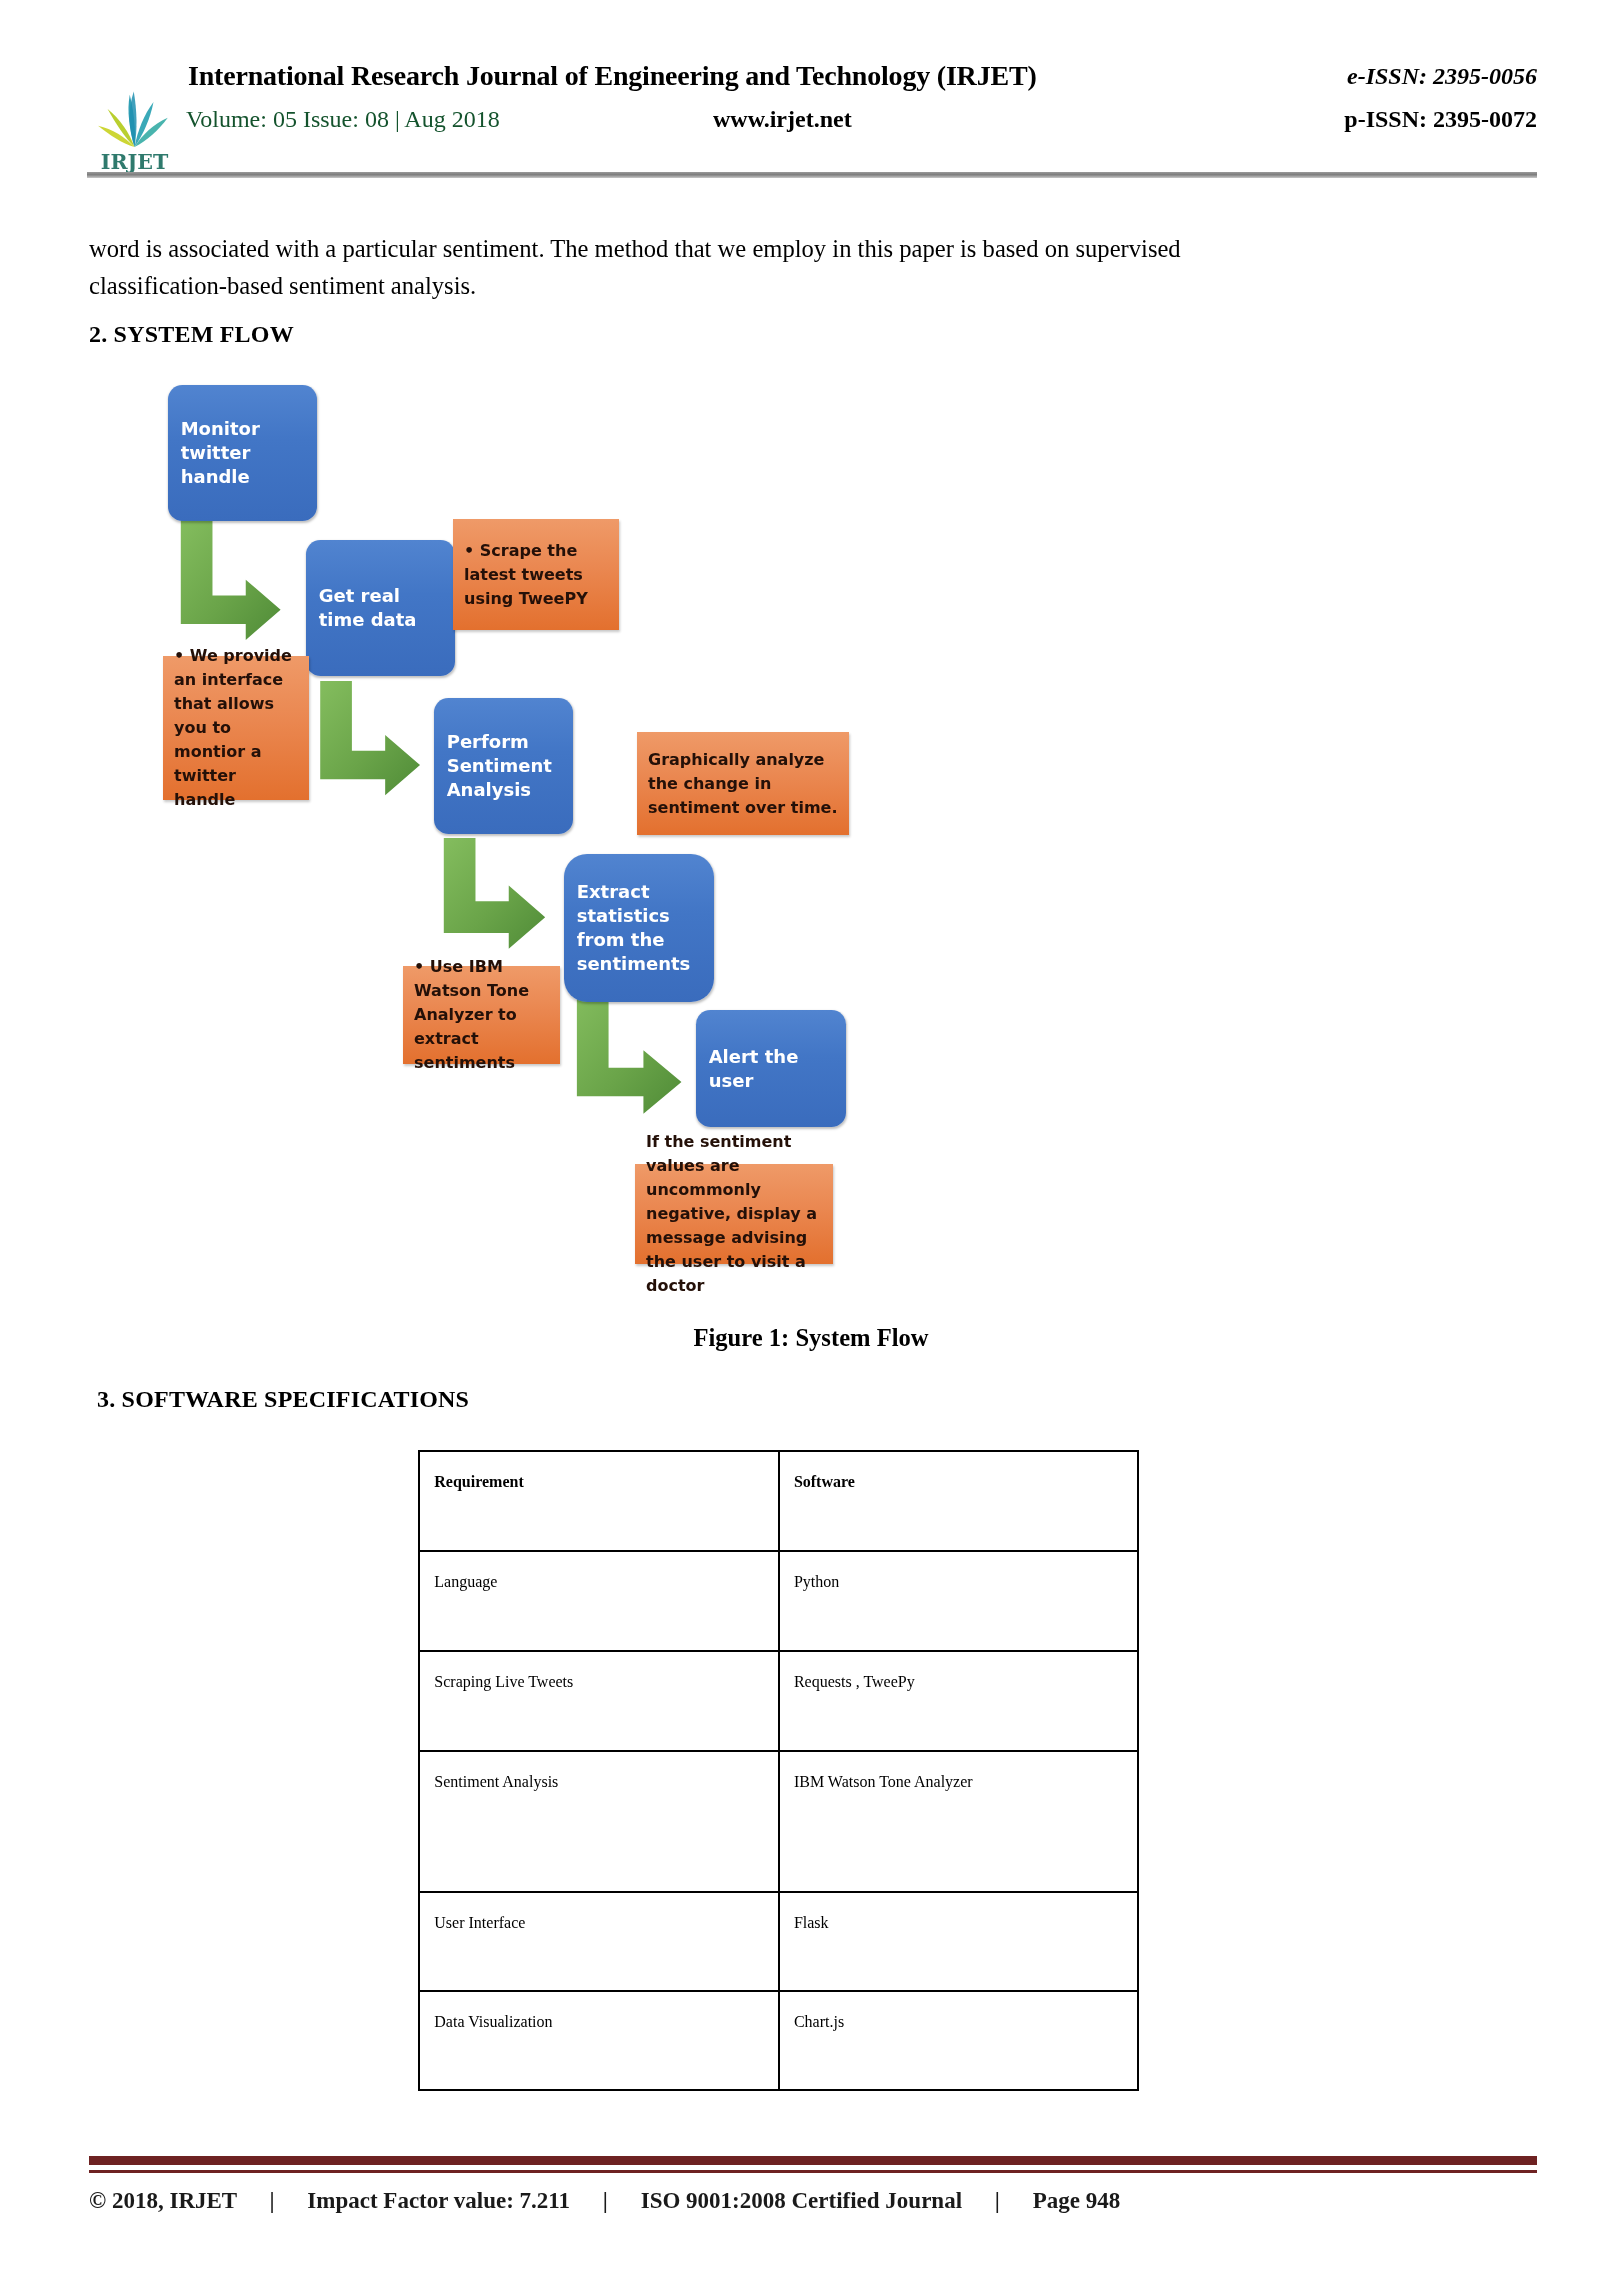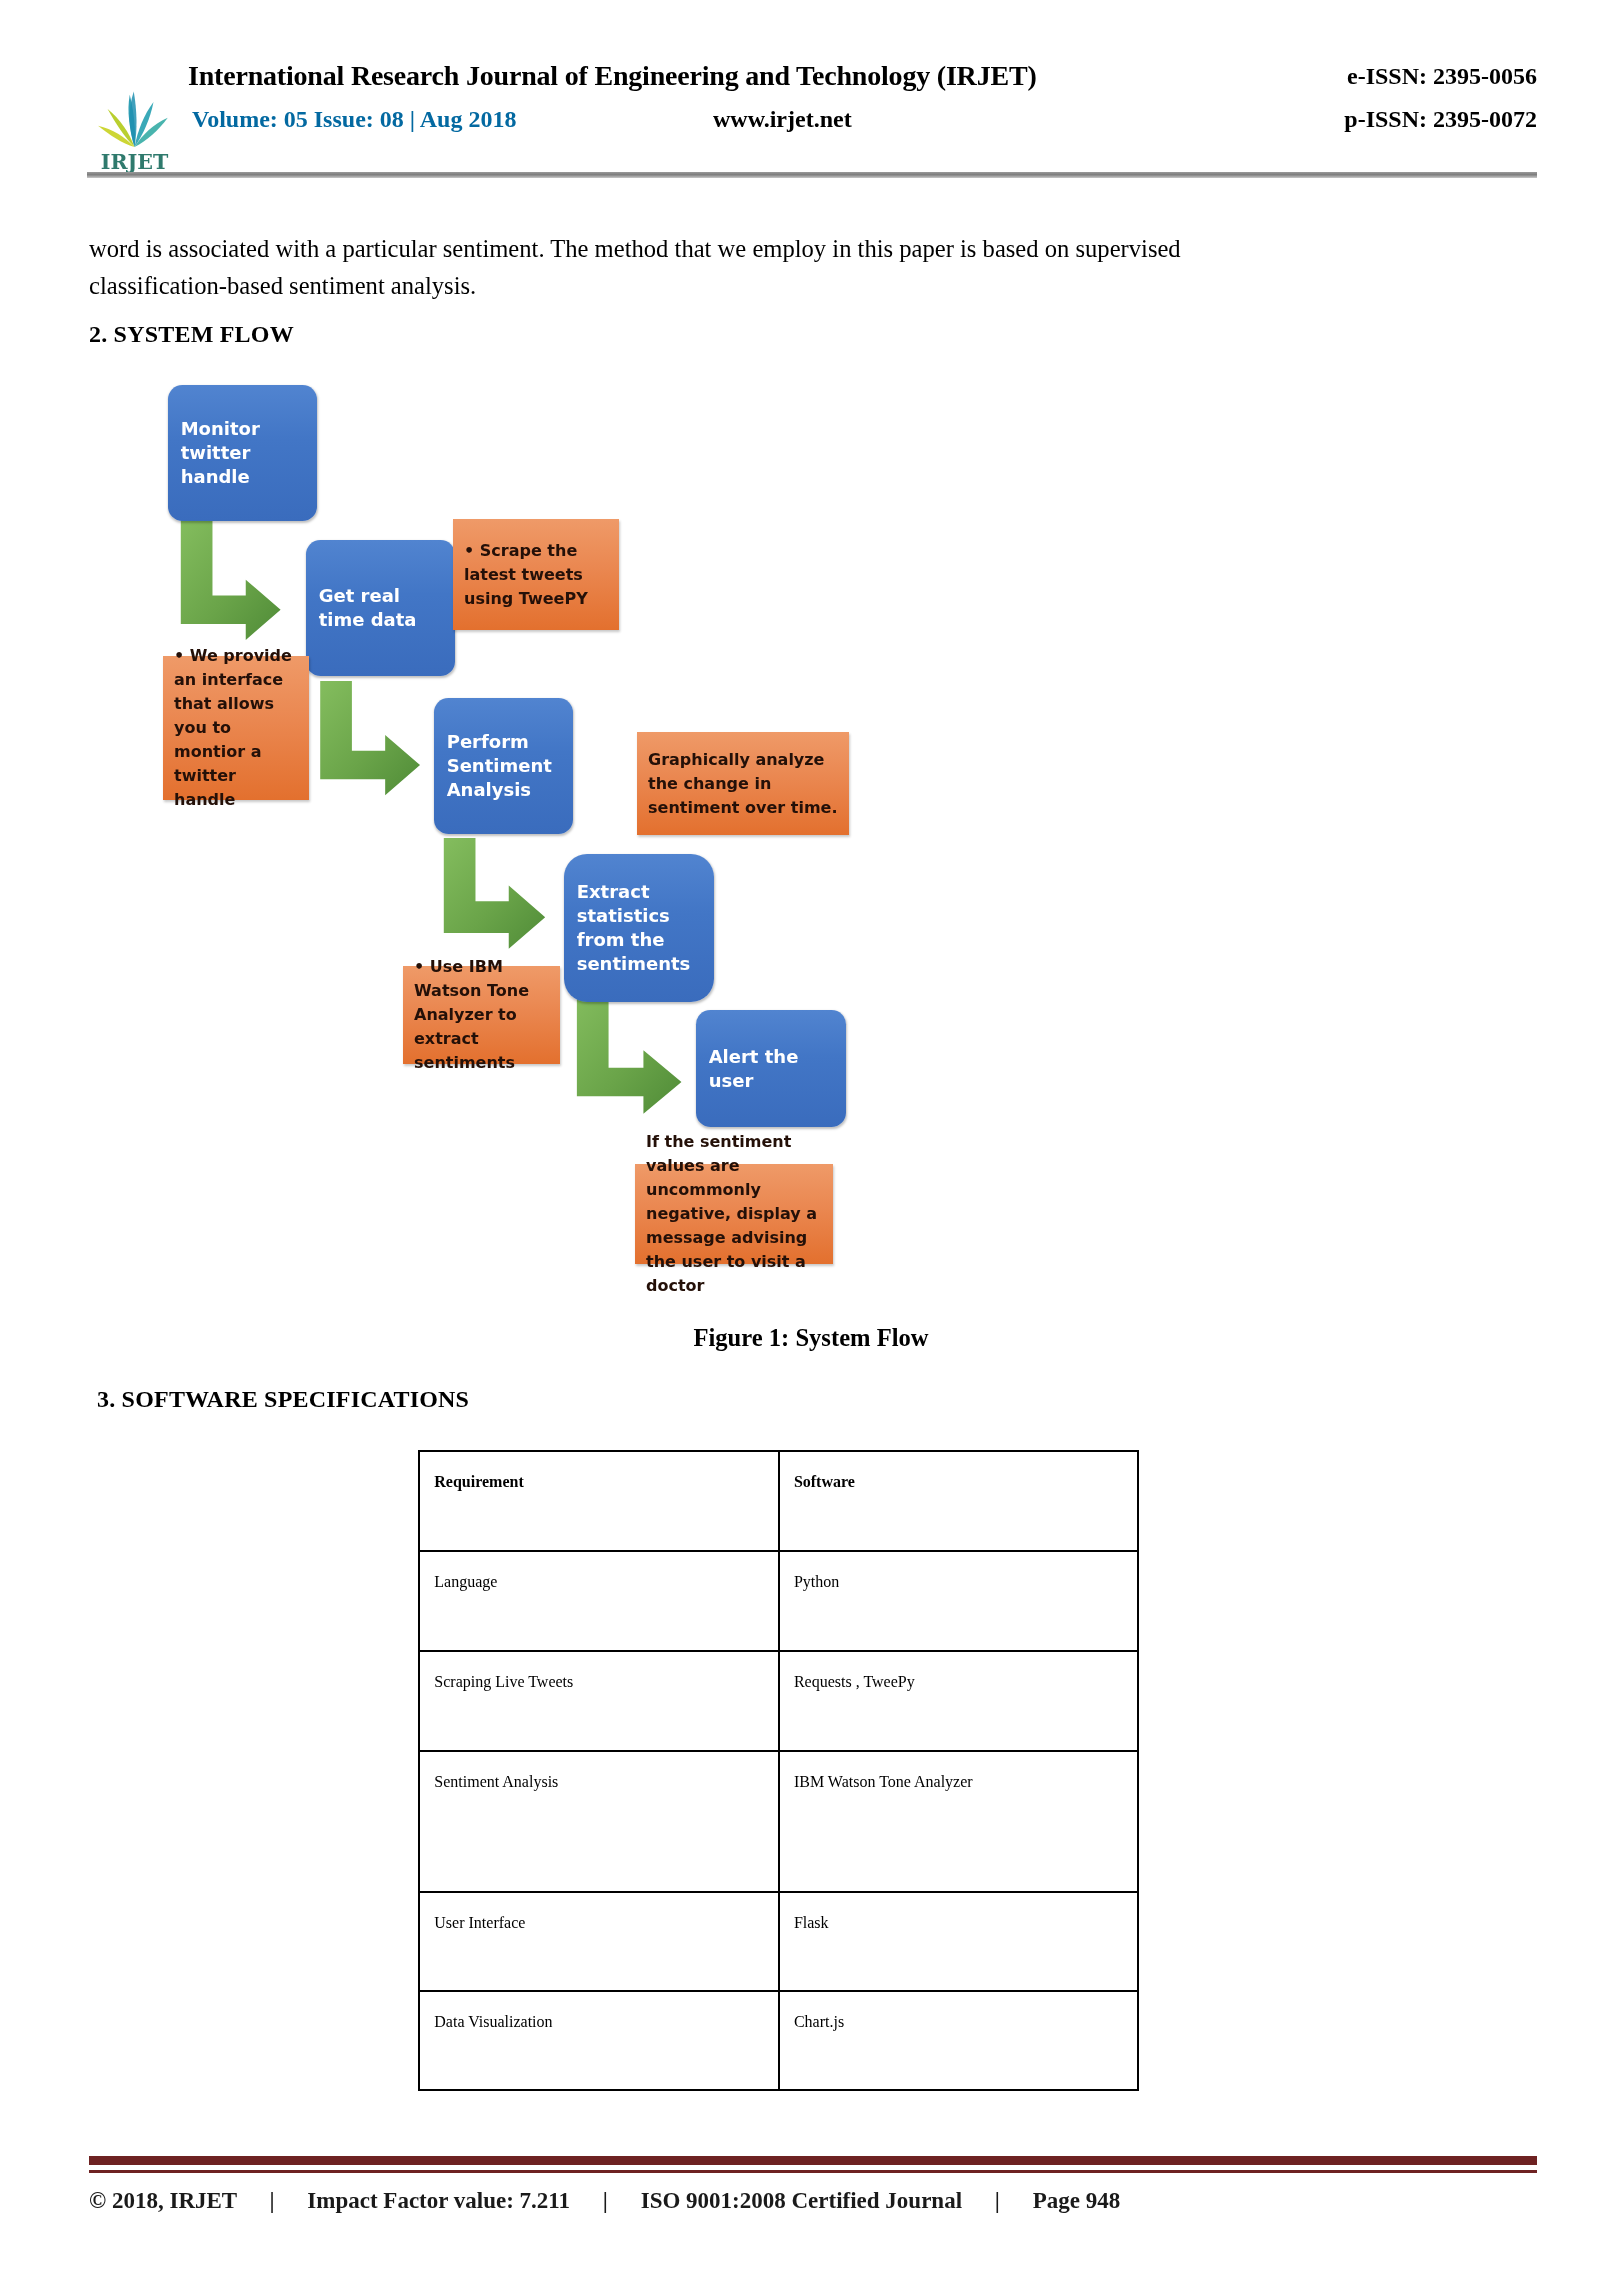--- a/index.html
+++ b/index.html
@@ -49,28 +49,29 @@
     white-space: nowrap;
   }
   .hdr-eissn {
     position: absolute;
     right: 0px;
     top: 8px;
     font-size: 24px;
     font-weight: bold;
     white-space: nowrap;
     text-align: right;
+    font-style: italic;
   }
   .hdr-volume {
     position: absolute;
-    left: 105px;
+    left: 99px;
     top: 51px;
     font-size: 24px;
-    font-weight: bold;
-    color: #0369a1;
+    font-weight: normal;
+    color: #14532d;
     white-space: nowrap;
   }
   .hdr-web {
     position: absolute;
     left: 626px;
     top: 51px;
     font-size: 24px;
     font-weight: bold;
     color: #000;
     white-space: nowrap;

